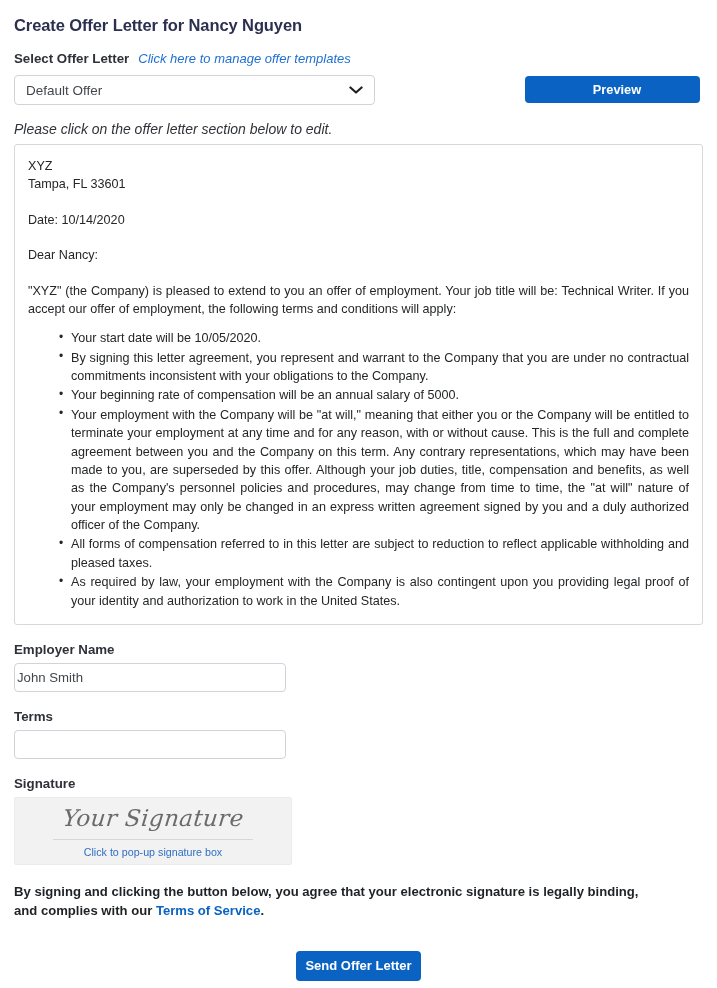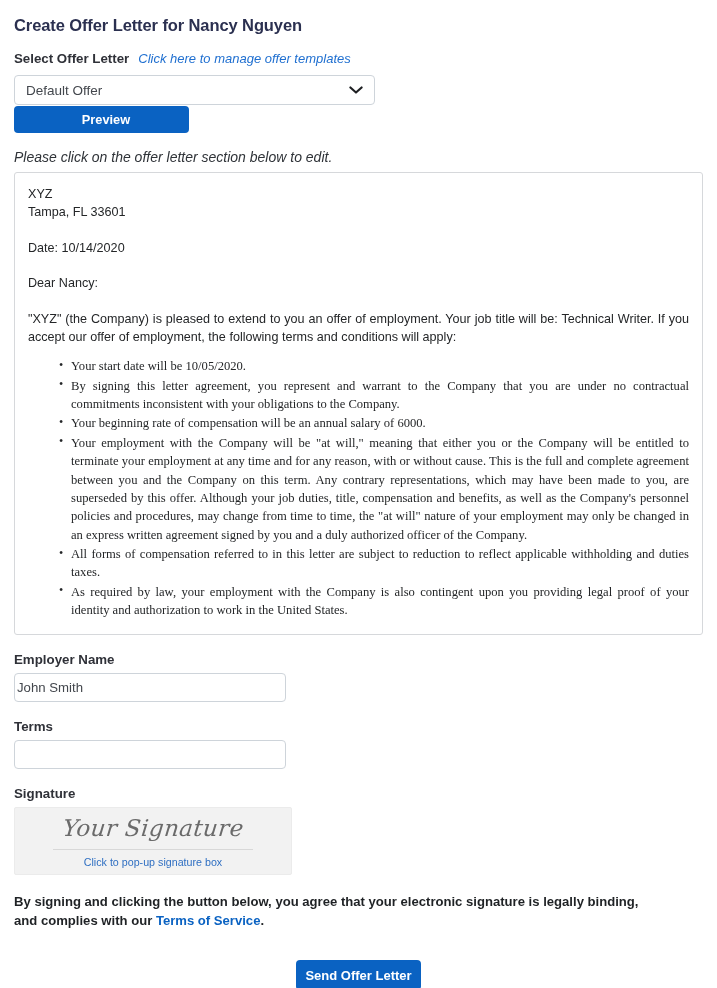--- a/index.html
+++ b/index.html
@@ -52,21 +52,20 @@
     text-decoration: none;
     cursor: pointer;
   }
 
   
   .control-row {
     margin-top: 9px;
     display: flex;
     align-items: flex-start;
     justify-content: space-between;
-    flex-direction: column;
   }
   .select-wrap {
     position: relative;
     width: 361px;
     height: 30px;
   }
   .fake-select {
     box-sizing: border-box;
     width: 100%;
     height: 100%;
@@ -134,21 +133,20 @@
   .addr-line { white-space: pre; }
   .blank-line { height: 17px; }
   .letter-para {
     text-align: justify;
     margin: 0;
   }
   .letter-list {
     margin: 11px 0 0 0;
     padding-left: 31px;
     list-style: none;
-    font-family: Liberation Serif, serif;
   }
   .letter-list li {
     position: relative;
     text-align: justify;
     margin-bottom: 1px;
     padding-left: 12px;
   }
   .letter-list li::before {
     content: "\2022";
     position: absolute;
@@ -273,23 +271,23 @@
     <div class="addr-line">Tampa, FL 33601</div>
     <div class="blank-line"></div>
     <div class="addr-line">Date: 10/14/2020</div>
     <div class="blank-line"></div>
     <div class="addr-line">Dear Nancy:</div>
     <div class="blank-line"></div>
     <p class="letter-para">"XYZ" (the Company) is pleased to extend to you an offer of employment. Your job title will be: Technical Writer. If you accept our offer of employment, the following terms and conditions will apply:</p>
     <ul class="letter-list">
       <li>Your start date will be 10/05/2020.</li>
       <li>By signing this letter agreement, you represent and warrant to the Company that you are under no contractual commitments inconsistent with your obligations to the Company.</li>
-      <li>Your beginning rate of compensation will be an annual salary of 6000.</li>
+      <li>Your beginning rate of compensation will be an annual salary of 5000.</li>
       <li>Your employment with the Company will be "at will," meaning that either you or the Company will be entitled to terminate your employment at any time and for any reason, with or without cause. This is the full and complete agreement between you and the Company on this term. Any contrary representations, which may have been made to you, are superseded by this offer. Although your job duties, title, compensation and benefits, as well as the Company's personnel policies and procedures, may change from time to time, the "at will" nature of your employment may only be changed in an express written agreement signed by you and a duly authorized officer of the Company.</li>
-      <li>All forms of compensation referred to in this letter are subject to reduction to reflect applicable withholding and duties taxes.</li>
+      <li>All forms of compensation referred to in this letter are subject to reduction to reflect applicable withholding and pleased taxes.</li>
       <li>As required by law, your employment with the Company is also contingent upon you providing legal proof of your identity and authorization to work in the United States.</li>
     </ul>
   </div>
 
   <div class="field-label">Employer Name</div>
   <input class="text-input" type="text" value="John Smith" style="">
 
   <div class="field-label">Terms</div>
   <input class="text-input" type="text" value="" style="">
 

